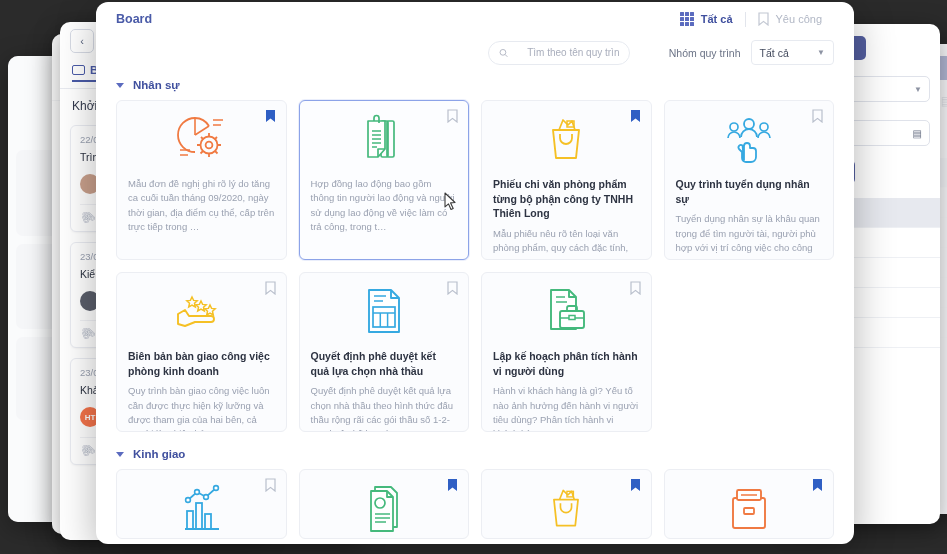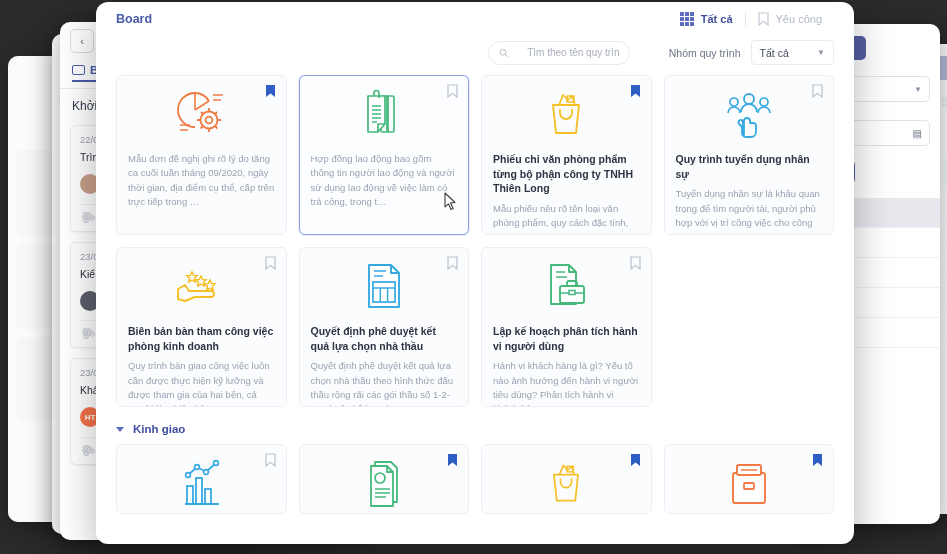--- a/index.html
+++ b/index.html
@@ -348,20 +348,24 @@
     </div>
     <div class="filter-label">Nhóm quy trình</div>
     <div class="filter-select">
       <span>Tất cả</span>
       <span class="caret">▼</span>
     </div>
   </div>
 
   <div class="modal-body">
 
+    <div class="section-head">
+      <span class="tri"></span>
+      <span>Nhân sự</span>
+    </div>
 
     <div class="cards">
 
       <div class="card">
         <div class="bookmark">
           <svg width="11" height="14" viewBox="0 0 11 14">
               <path d="M1 1h9v12l-4.5-3.6L1 13z" fill="#2f5fc4"></path>
             </svg>
         </div>
         <div class="card-thumb">
@@ -475,21 +479,21 @@
         <div class="card-thumb">
           <svg width="62" height="50" viewBox="0 0 62 50">
             <path d="M22 11l1.6 3.4 3.6.4-2.7 2.5.8 3.6L22 19l-3.3 1.9.8-3.6-2.7-2.5 3.6-.4z" fill="none" stroke="#f5c025" stroke-width="1.5"></path>
             <path d="M31 15l1.6 3.4 3.6.4-2.7 2.5.8 3.6L31 23l-3.3 1.9.8-3.6-2.7-2.5 3.6-.4z" fill="none" stroke="#f5c025" stroke-width="1.5"></path>
             <path d="M40 19l1.6 3.4 3.6.4-2.7 2.5.8 3.6L40 27l-3.3 1.9.8-3.6-2.7-2.5 3.6-.4z" fill="none" stroke="#f5c025" stroke-width="1.5"></path>
             <path d="M8 28l7-4 4 6h22a3 3 0 0 1 0 6H25" fill="none" stroke="#f5c025" stroke-width="1.9" stroke-linejoin="round" stroke-linecap="round"></path>
             <path d="M8 28v10l7 2 10-4" fill="none" stroke="#f5c025" stroke-width="1.9" stroke-linejoin="round"></path>
           </svg>
         </div>
         <div class="card-body">
-          <div class="card-title">Biên bản bàn tham công việc phòng kinh doanh</div>
+          <div class="card-title">Biên bản bàn giao công việc phòng kinh doanh</div>
           <div class="card-desc">Quy trình bàn giao công việc luôn cần được thực hiện kỹ lưỡng và được tham gia của hai bên, cả người làm biên bả…</div>
         </div>
       </div>
 
       <div class="card">
         <div class="bookmark">
           <svg width="11" height="14" viewBox="0 0 11 14">
               <path d="M1 1h9v12l-4.5-3.6L1 13z" fill="none" stroke="#b9bfcc" stroke-width="1.2"></path>
             </svg>
         </div>

